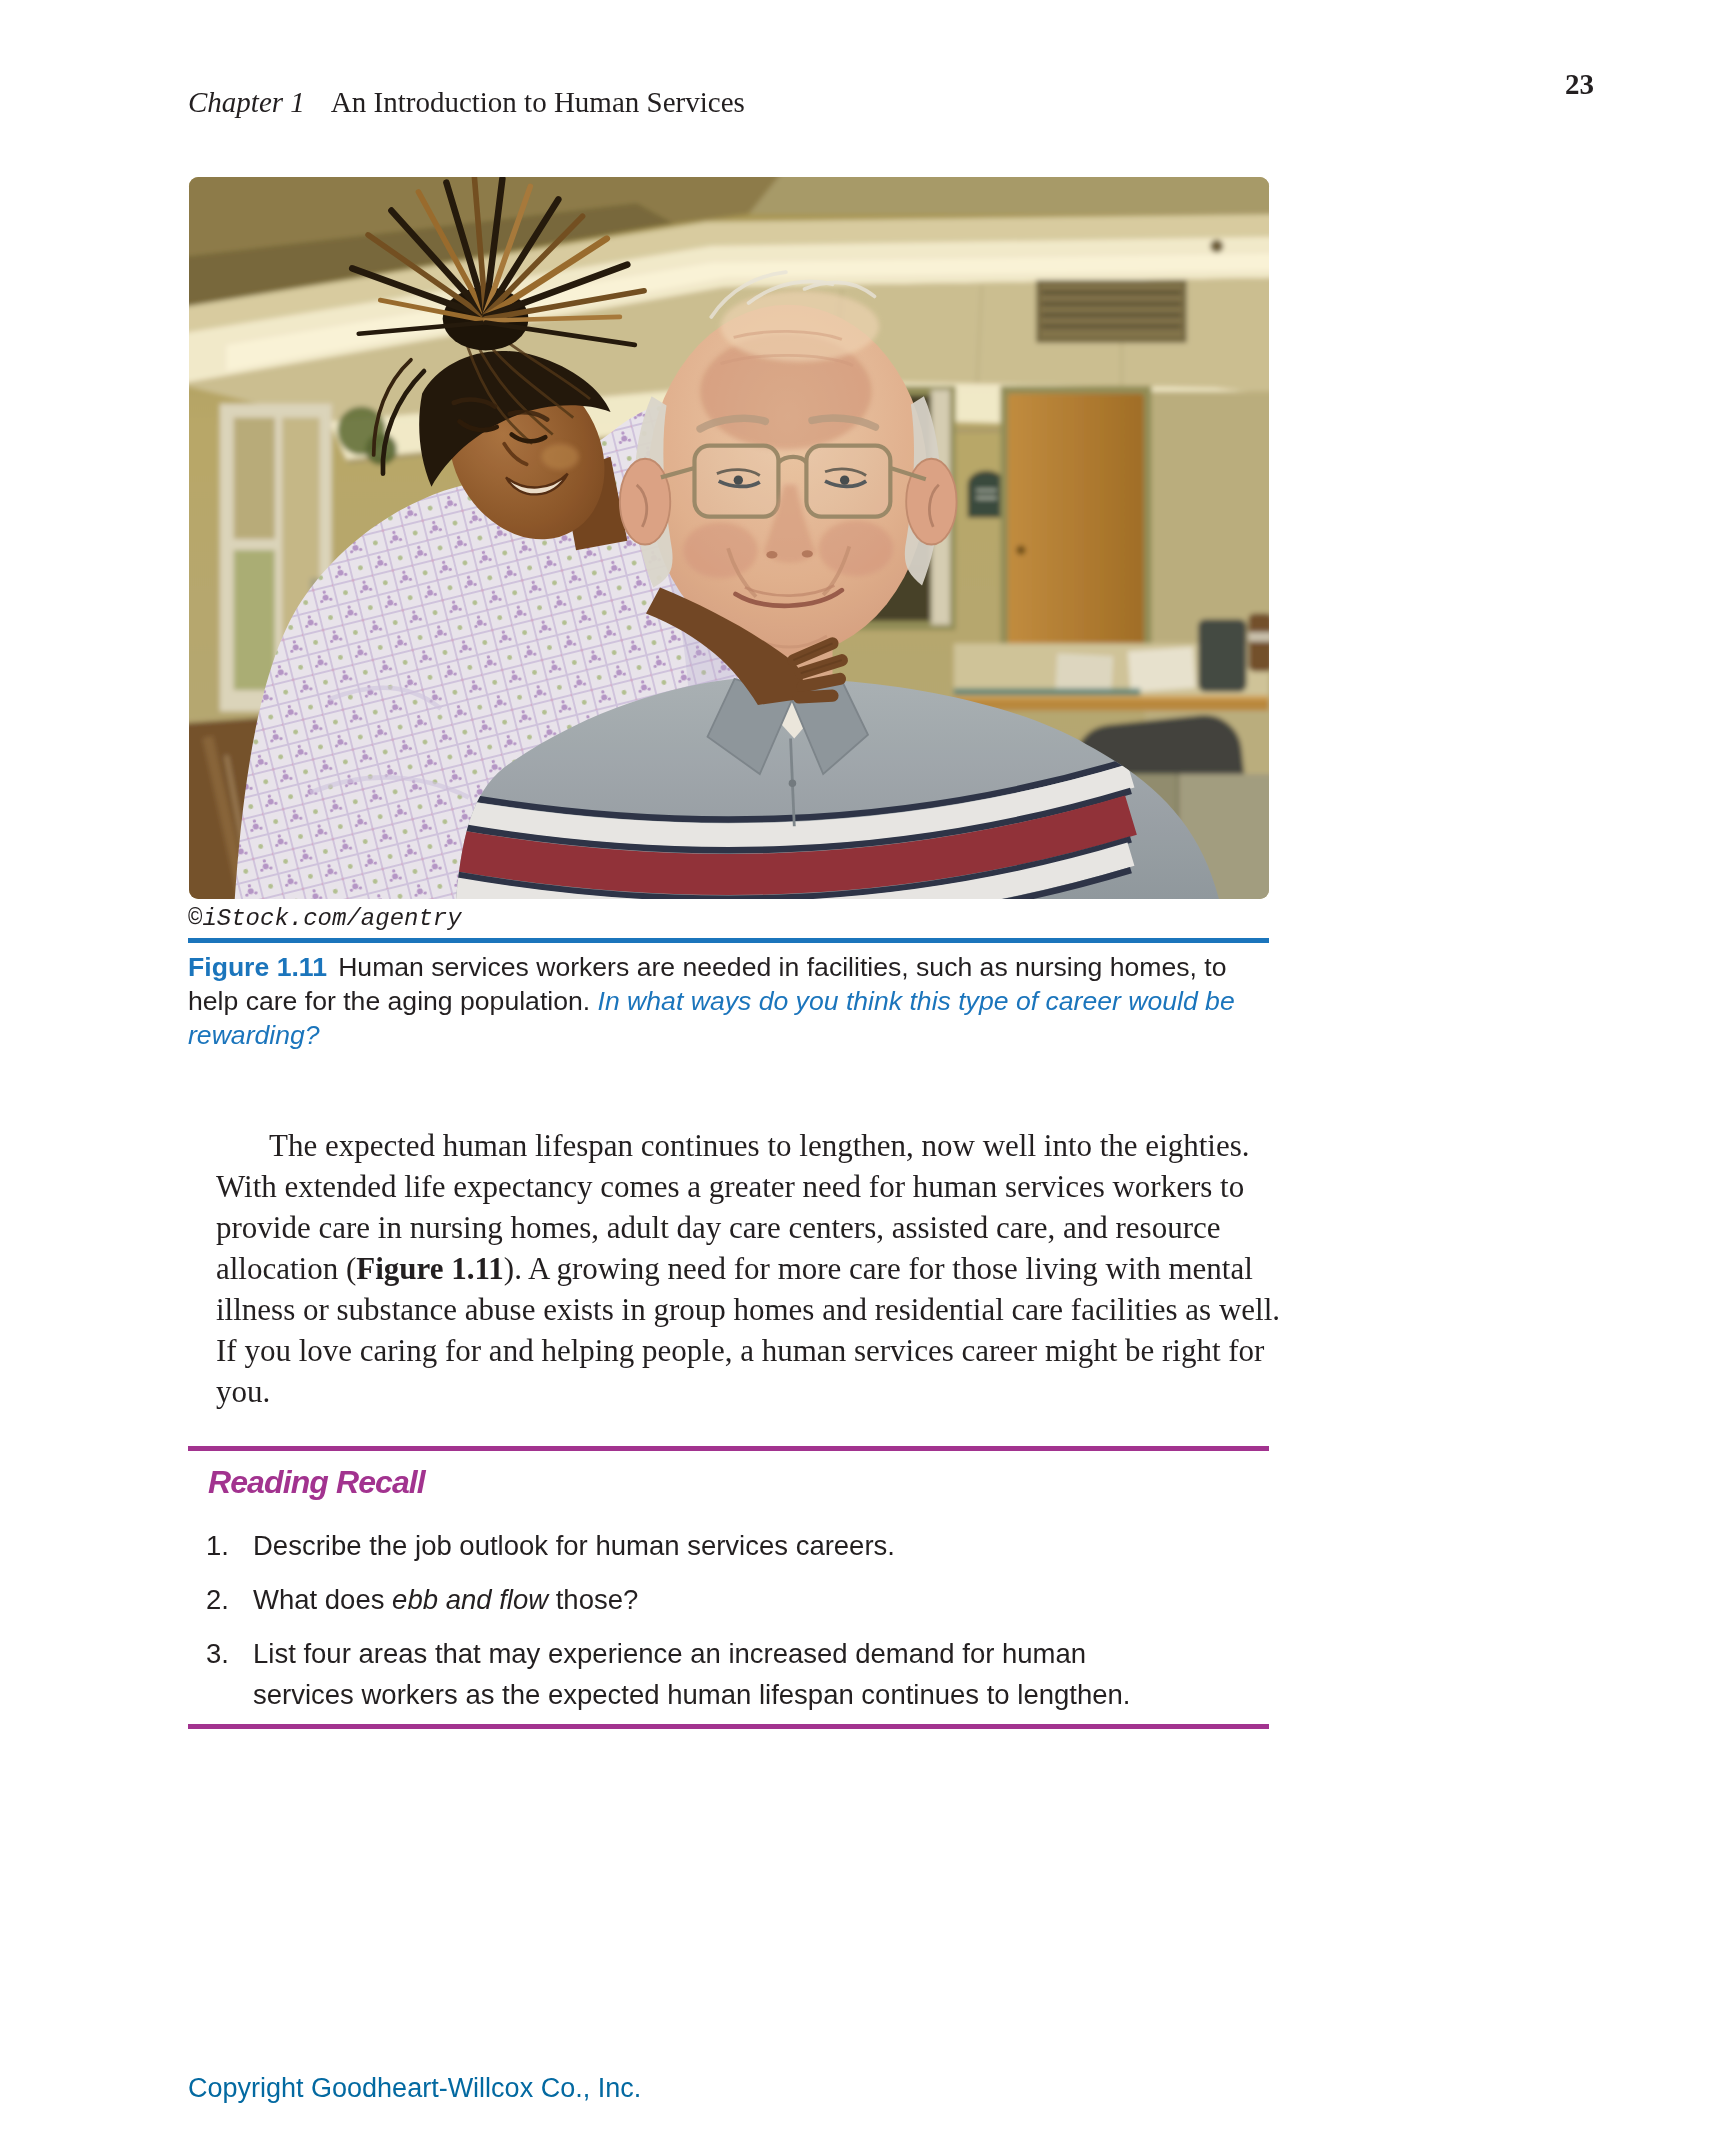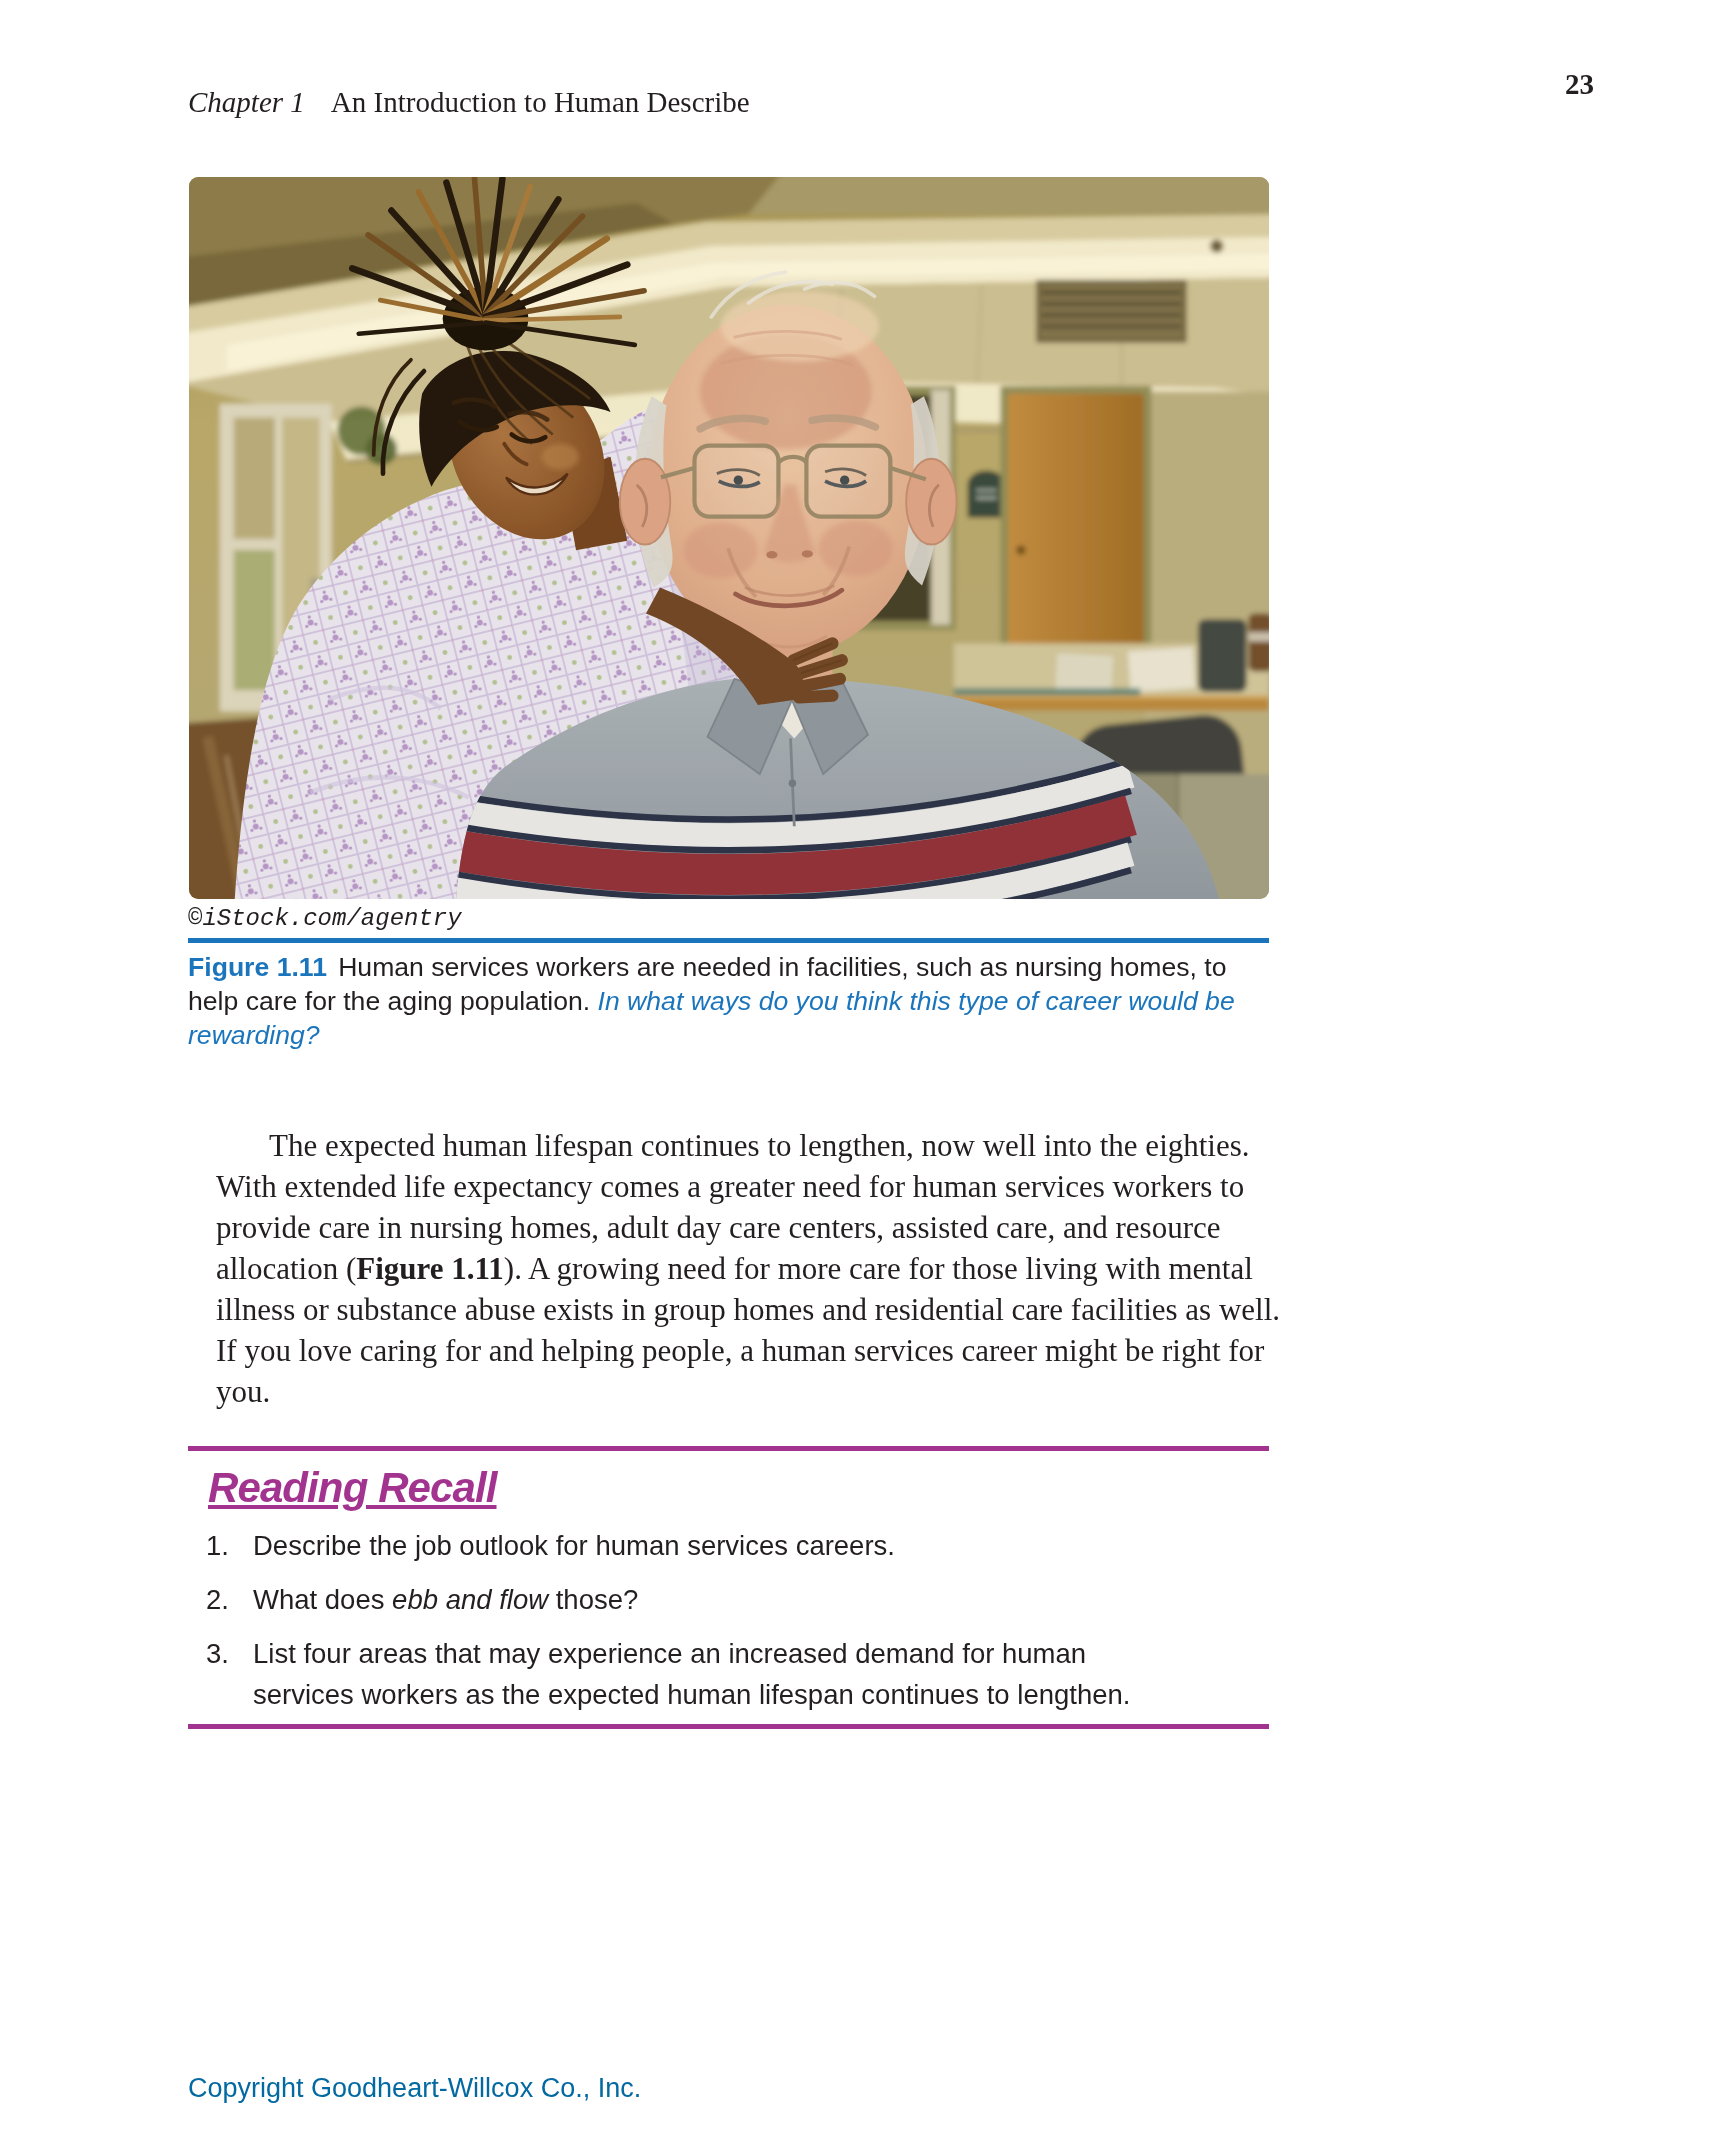--- a/index.html
+++ b/index.html
@@ -16,38 +16,38 @@
   .caption-rule{position:absolute;left:188px;top:938px;width:1081px;height:4.7px;background:#1b75bc;}
   .caption{position:absolute;left:188px;top:950px;width:1089px;
            font-family:"Liberation Sans","DejaVu Sans",sans-serif;font-size:26.6px;line-height:34px;color:#231f20;}
   .fig-label{color:#1b75bc;font-weight:bold;margin-right:11.2px;}
   .fig-question{color:#1b75bc;font-style:italic;}
   .body-para{position:absolute;left:188px;top:1094px;width:1089px;font-size:31px;line-height:41px;
              text-indent:53px;text-align:left;margin-left:28px;}
   .body-para .b{font-weight:bold;}
   .recall-rule-top{position:absolute;left:188px;top:1446px;width:1081px;height:4.7px;background:#a2338f;}
   .recall-heading{position:absolute;left:208px;top:1464px;font-family:"Liberation Sans","DejaVu Sans",sans-serif;
-                  font-weight:bold;font-style:italic;font-size:42px;color:#a2338f;letter-spacing:-0.9px;text-decoration:underline;}
+                  font-weight:bold;font-style:italic;font-size:32px;color:#a2338f;letter-spacing:-0.9px;}
   .recall-list{position:absolute;left:188px;top:1525px;width:1025px;
                font-family:"Liberation Sans","DejaVu Sans",sans-serif;font-size:27.5px;line-height:41px;color:#231f20;}
   .recall-item{display:flex;margin-bottom:13px;}
   .recall-num{flex:0 0 41px;text-align:right;margin-right:24px;}
   .recall-text{flex:0 0 886px;}
   .it{font-style:italic;}
   .recall-rule-bottom{position:absolute;left:188px;top:1724px;width:1081px;height:4.7px;background:#a2338f;}
   .footer{position:absolute;left:188px;top:2073px;font-family:"Liberation Sans","DejaVu Sans",sans-serif;
           font-size:27px;color:#0369a1;}
 </style>
 </head>
 <body>
 
 <div class="page">
 
   <div class="running-head">
-    <span class="chapter-label">Chapter 1</span><span>An Introduction to Human Describe</span>
+    <span class="chapter-label">Chapter 1</span><span>An Introduction to Human Services</span>
   </div>
   <div class="folio">23</div>
 
   <div class="photo-frame">
     <svg viewBox="0 0 1158 774" preserveAspectRatio="none" aria-hidden="true">
       <defs>
         <linearGradient id="wallg" x1="0" y1="0" x2="0" y2="1">
           <stop offset="0" stop-color="#a3924f"></stop>
             <stop offset="0.35" stop-color="#b7a76a"></stop>
             <stop offset="1" stop-color="#b2a678"></stop>

